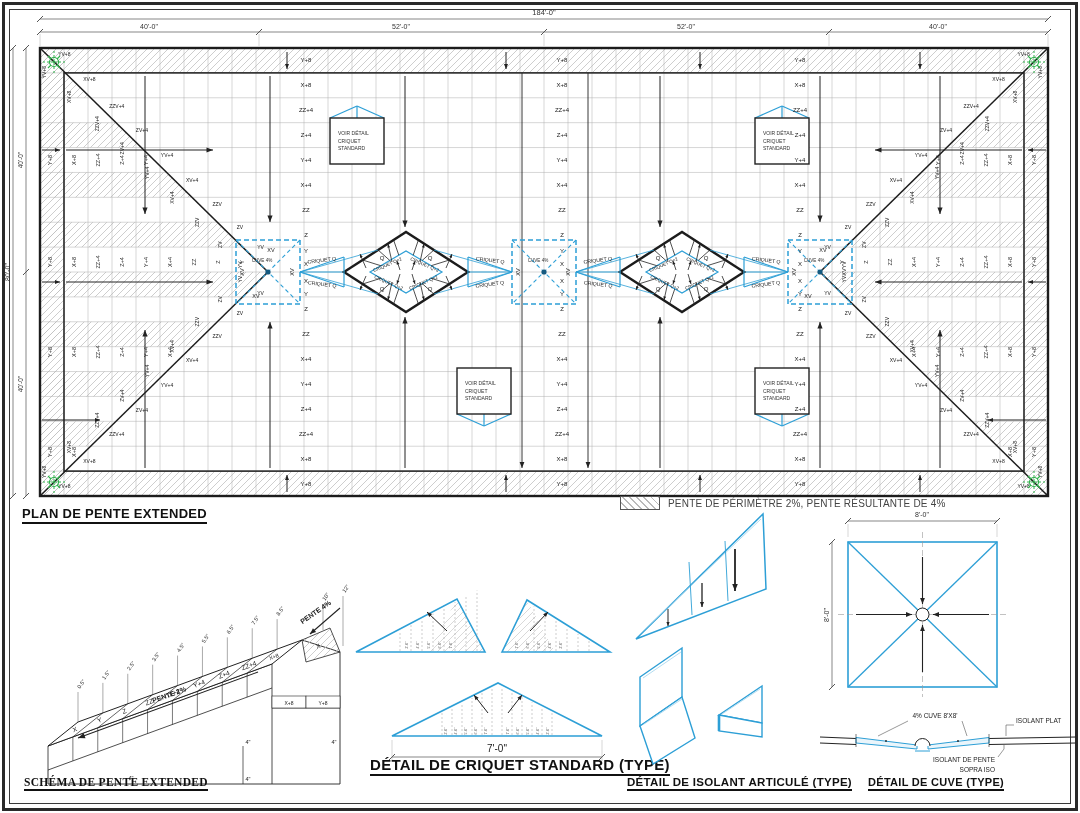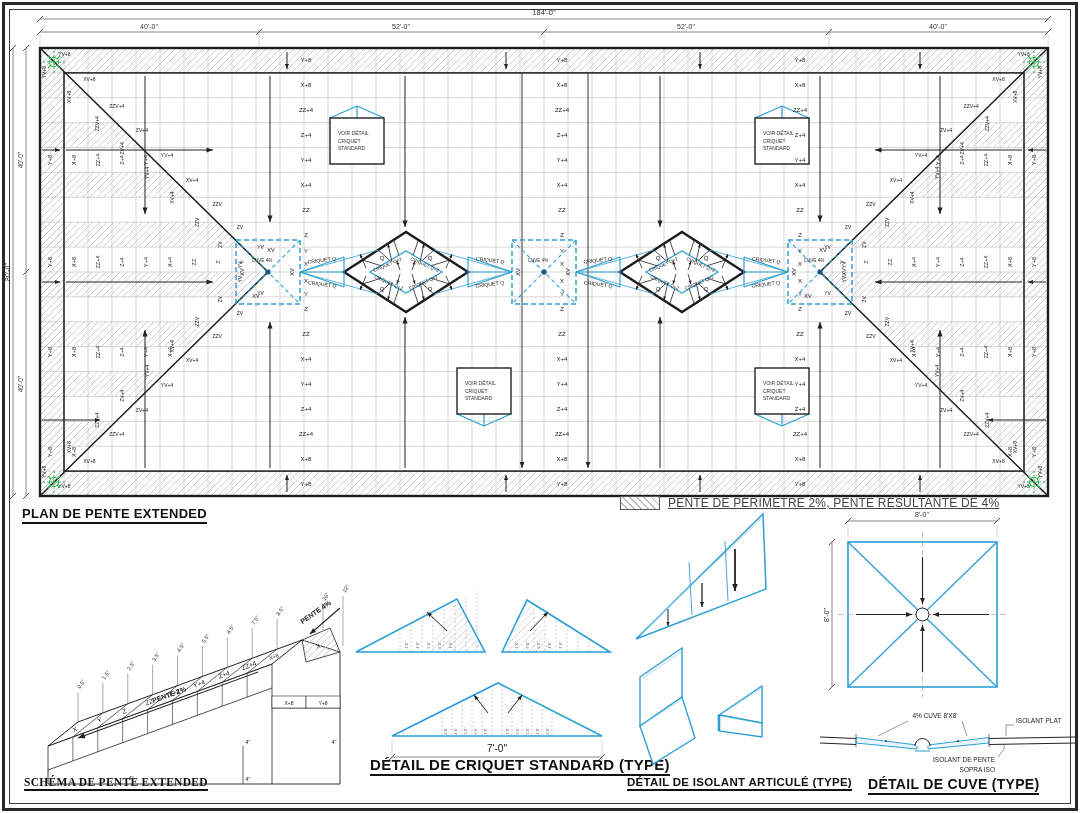--- a/index.html
+++ b/index.html
@@ -12,25 +12,25 @@
   #schema-svg{left:18px;top:556px;width:345px;height:235px;}
   #std-svg{left:350px;top:585px;width:290px;height:195px;}
   #art-svg{left:622px;top:505px;width:195px;height:272px;}
   #cuve-svg{left:820px;top:505px;width:258px;height:272px;}
   .dtitle{position:absolute;font-weight:bold;color:#111;border-bottom:2px solid #111;
           padding-bottom:1px;letter-spacing:.3px;white-space:nowrap;}
   #t-plan{left:22px;top:506px;font-size:13px;border-bottom-width:2.5px;}
   #t-schema{left:24px;top:776px;font-size:11.5px;font-family:Liberation Serif, serif;}
   #t-std{left:370px;top:756px;font-size:15px;}
   #t-art{left:627px;top:776px;font-size:11.5px;}
-  #t-cuve{left:868px;top:776px;font-size:14px;}
+  #t-cuve{left:868px;top:776px;font-size:11px;}
   .legend{position:absolute;left:620px;top:496px;display:flex;align-items:center;gap:8px;}
   .legend-swatch{width:38px;height:12px;border:1px solid #555;
      background:repeating-linear-gradient(45deg,#fff 0 4px,#bbb 4px 5px);}
-  .legend-text{font-size:12px;color:#444;letter-spacing:.2px;text-decoration:underline;}
+  .legend-text{font-size:10px;color:#444;letter-spacing:.2px;}
 </style>
 </head>
 <body>
 
 <div class="sheet">
   <div class="frame-outer"></div>
   <div class="frame-inner"></div>
 
   <svg id="plan-svg" viewBox="0 0 1080 545">
       <defs>

